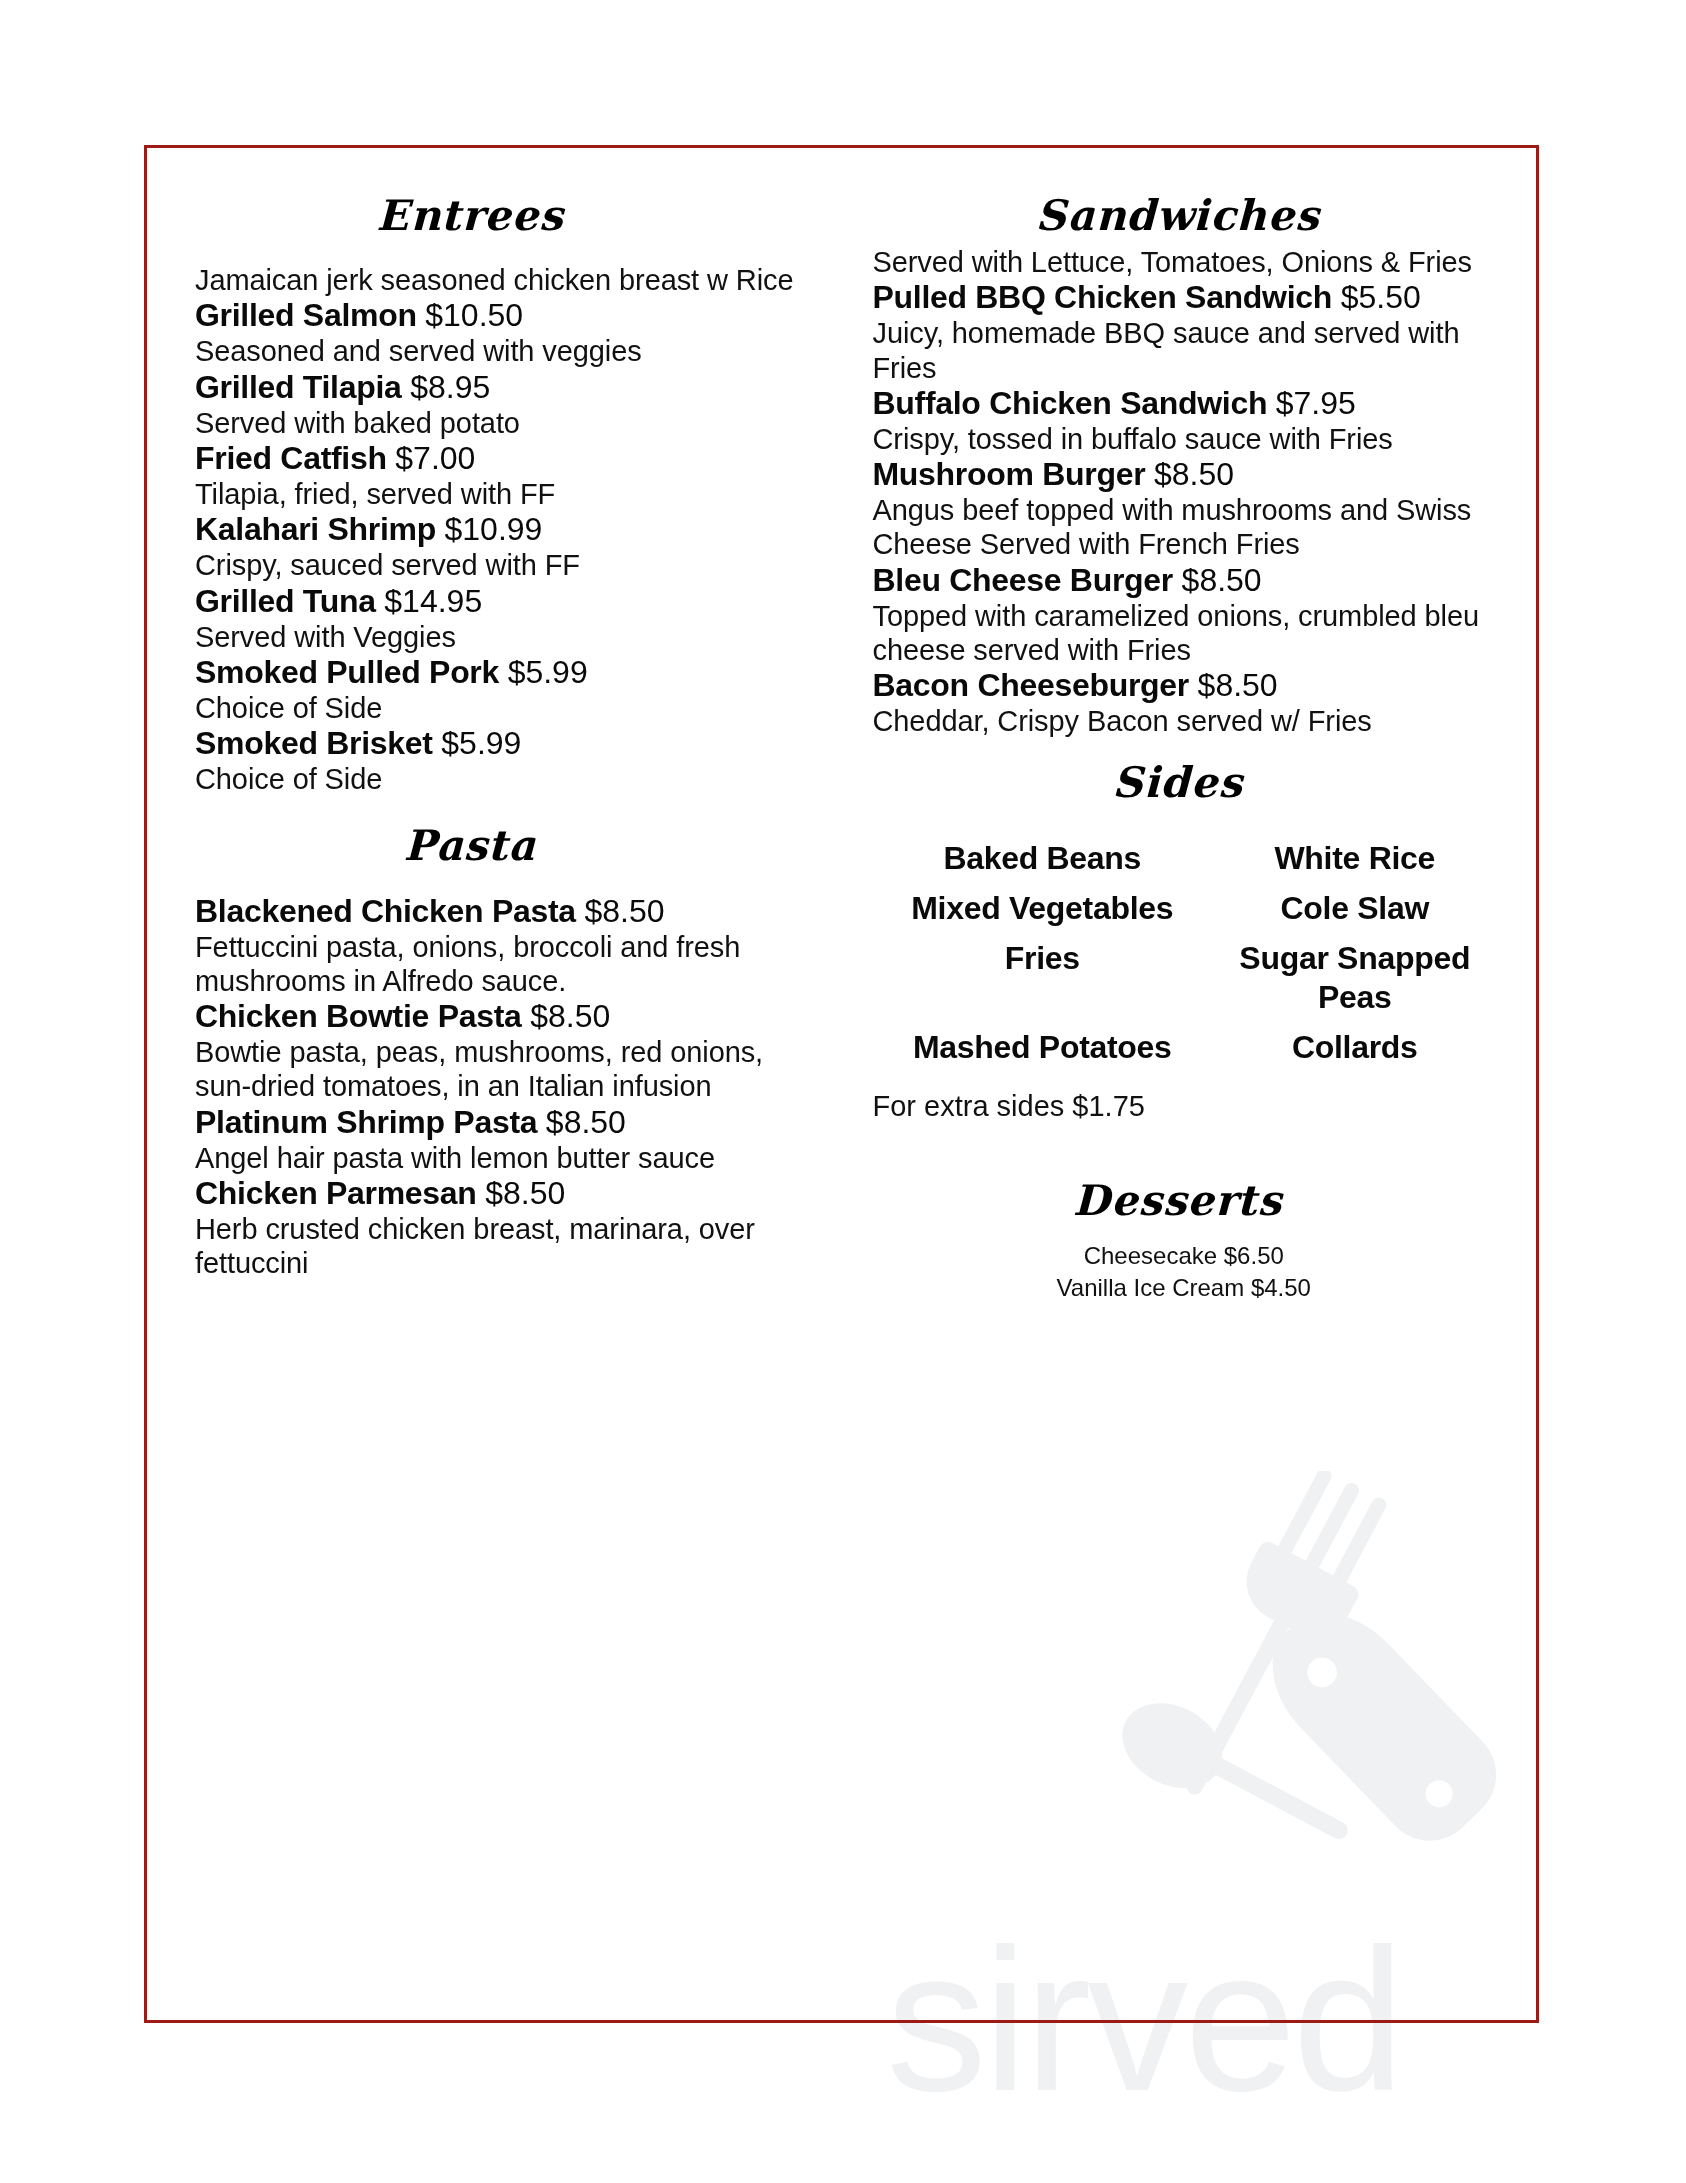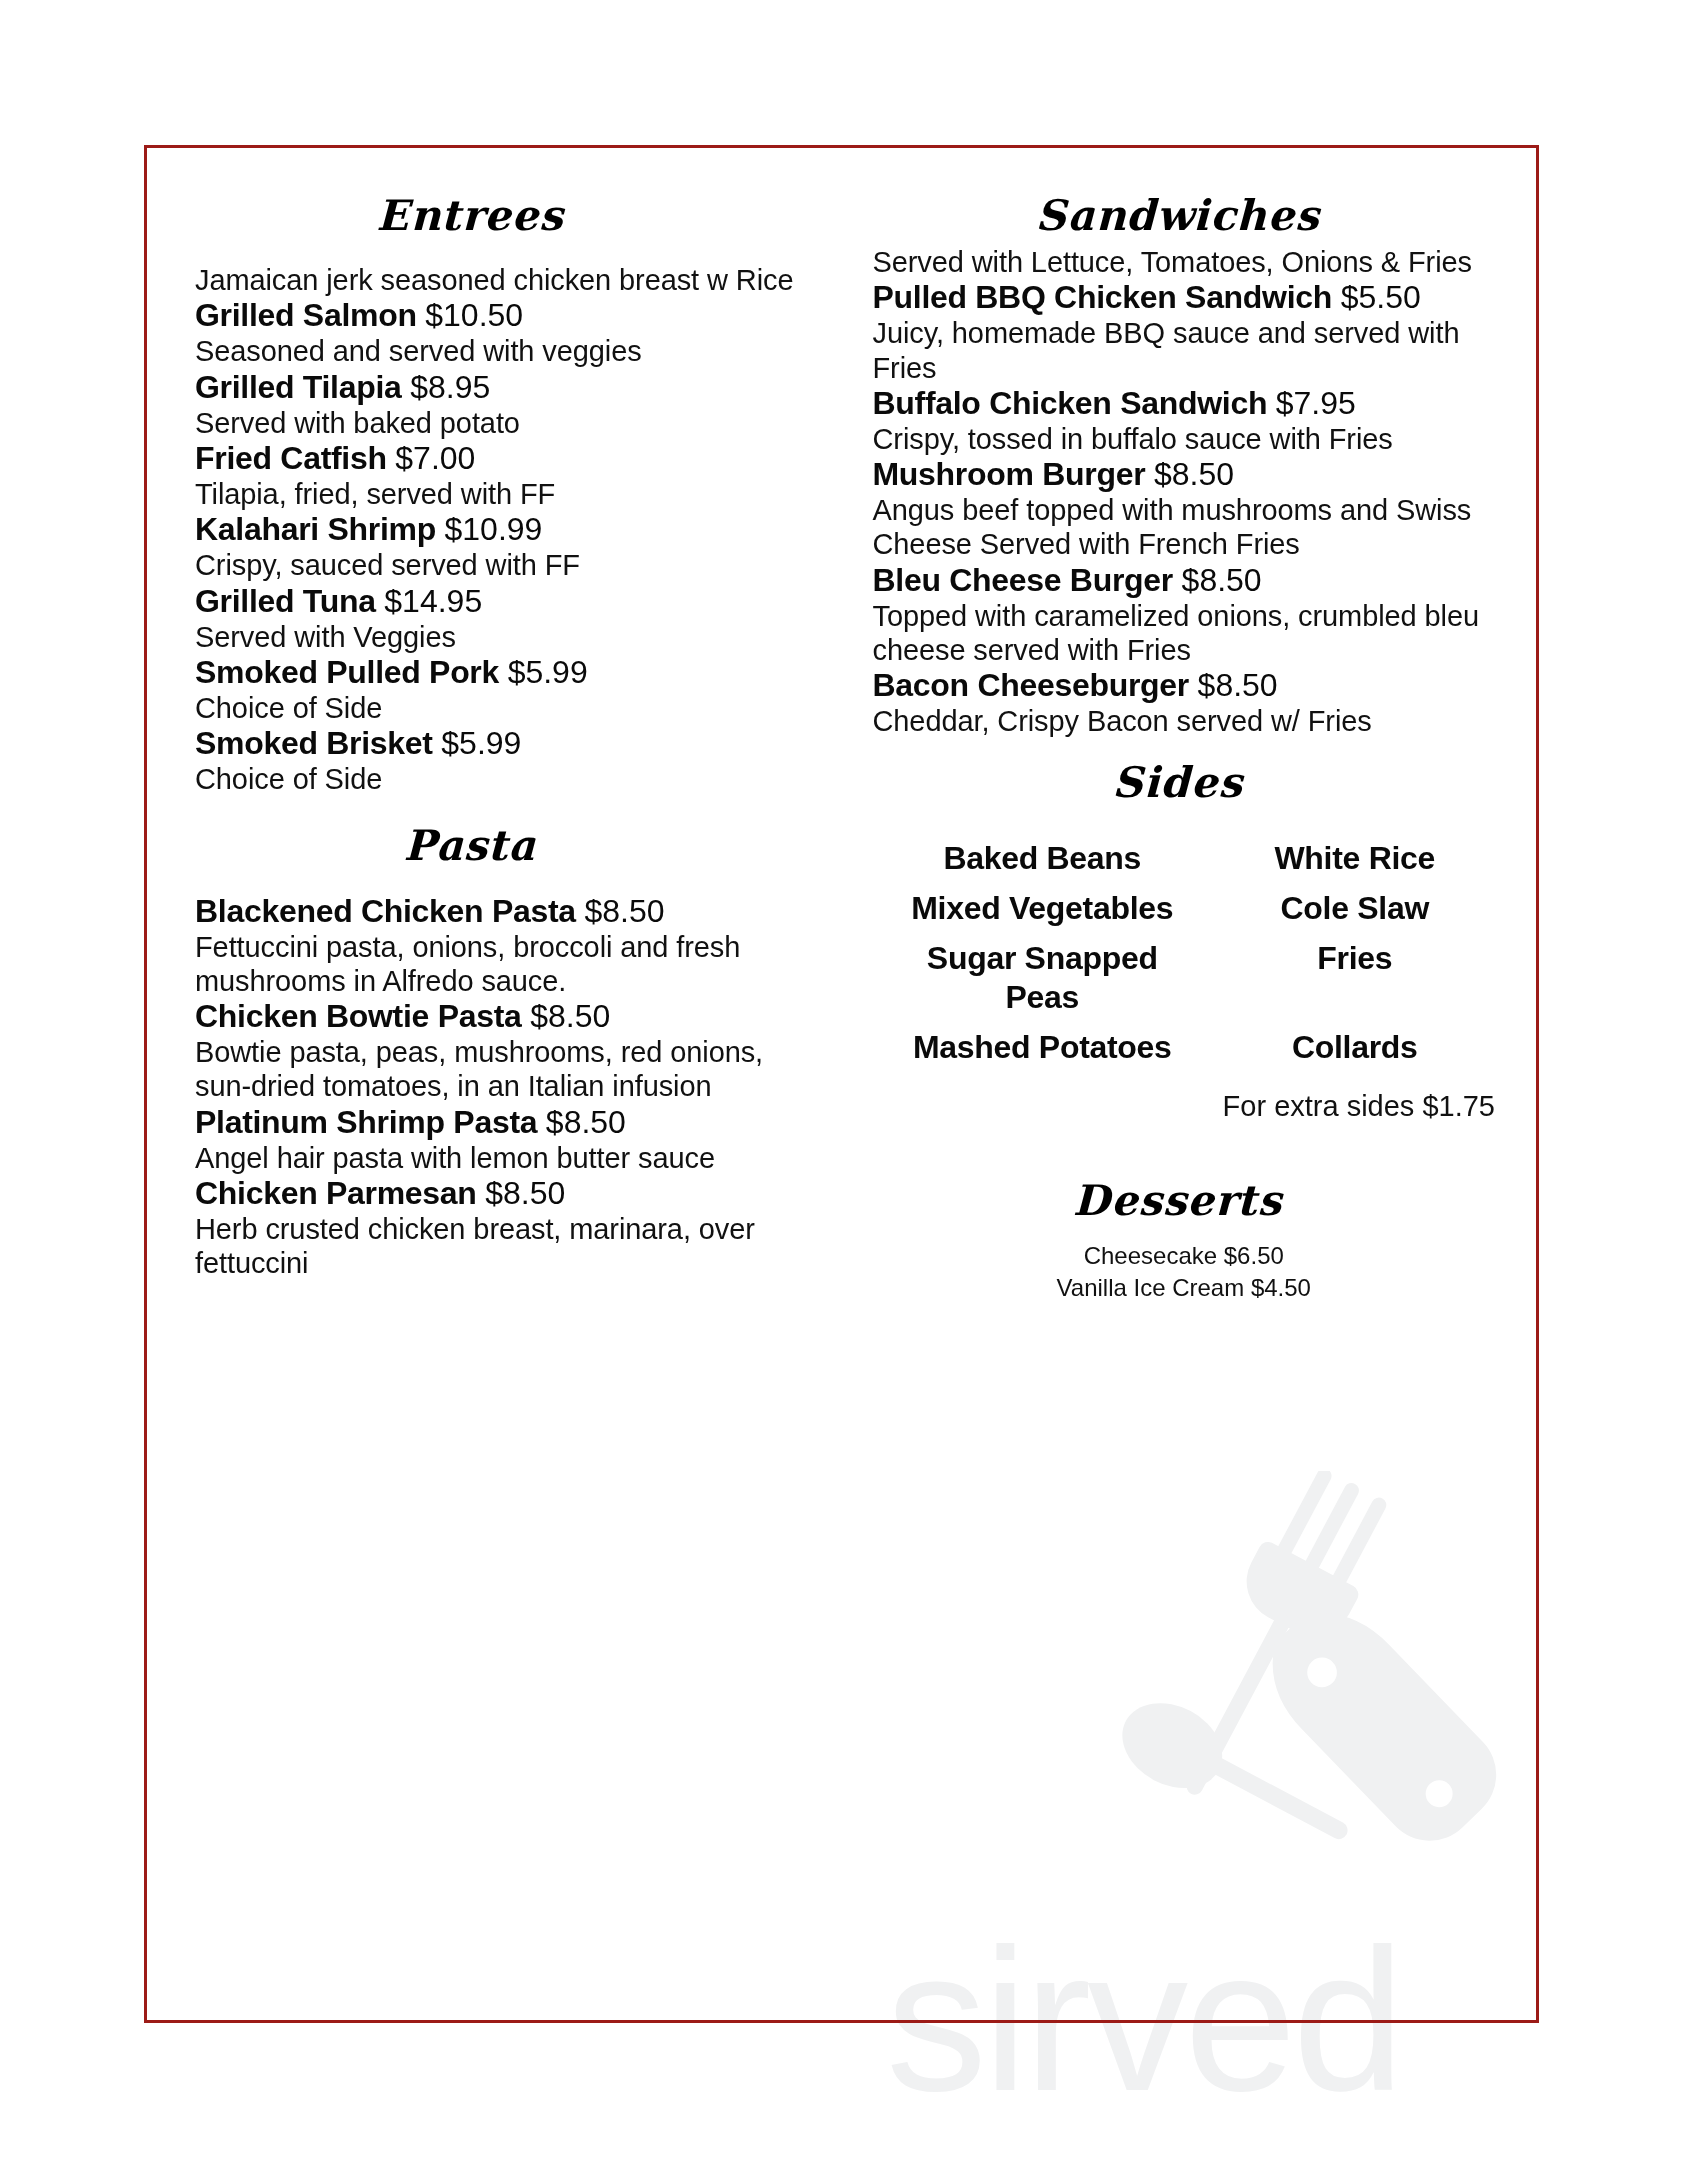--- a/index.html
+++ b/index.html
@@ -146,21 +146,21 @@
     font-family: "Liberation Sans", sans-serif;
     font-size: 32px;
     font-weight: 700;
     color: #0a0a0a;
     letter-spacing: -0.3px;
     line-height: 1.2;
     text-align: center;
   }
   .sides-note {
     margin-top: 24px;
-    text-align: right;
+    text-align: left;
     font-family: "Liberation Sans", sans-serif;
     font-size: 29px;
     font-weight: 400;
     color: #111;
     padding-right: 20px;
   }
 
   
   .dessert-list { margin-top: 17.5px; text-align: center; padding-right: 20px; }
   .dessert-item {
@@ -316,22 +316,22 @@
 
       </div>
 
       <div class="script-head sides">Sides</div>
 
       <div class="sides-grid">
         <div class="side-item">Baked Beans</div>
         <div class="side-item">White Rice</div>
         <div class="side-item">Mixed Vegetables</div>
         <div class="side-item">Cole Slaw</div>
+        <div class="side-item">Fries</div>
         <div class="side-item">Sugar Snapped Peas</div>
-        <div class="side-item">Fries</div>
         <div class="side-item">Mashed Potatoes</div>
         <div class="side-item">Collards</div>
       </div>
 
       <div class="sides-note">For extra sides $1.75</div>
 
       <div class="script-head desserts">Desserts</div>
 
       <div class="dessert-list">
         <div class="dessert-item"><span>Cheesecake</span> <span>$6.50</span></div>

